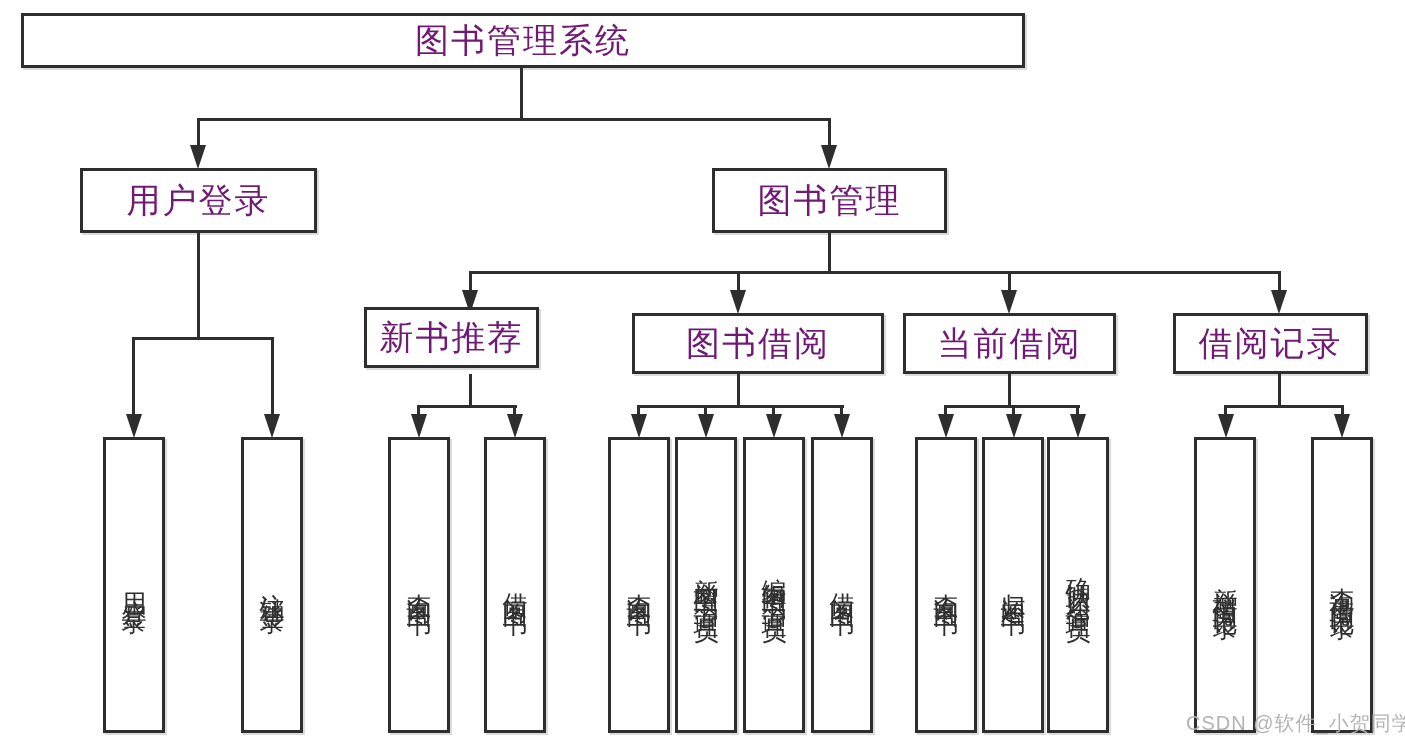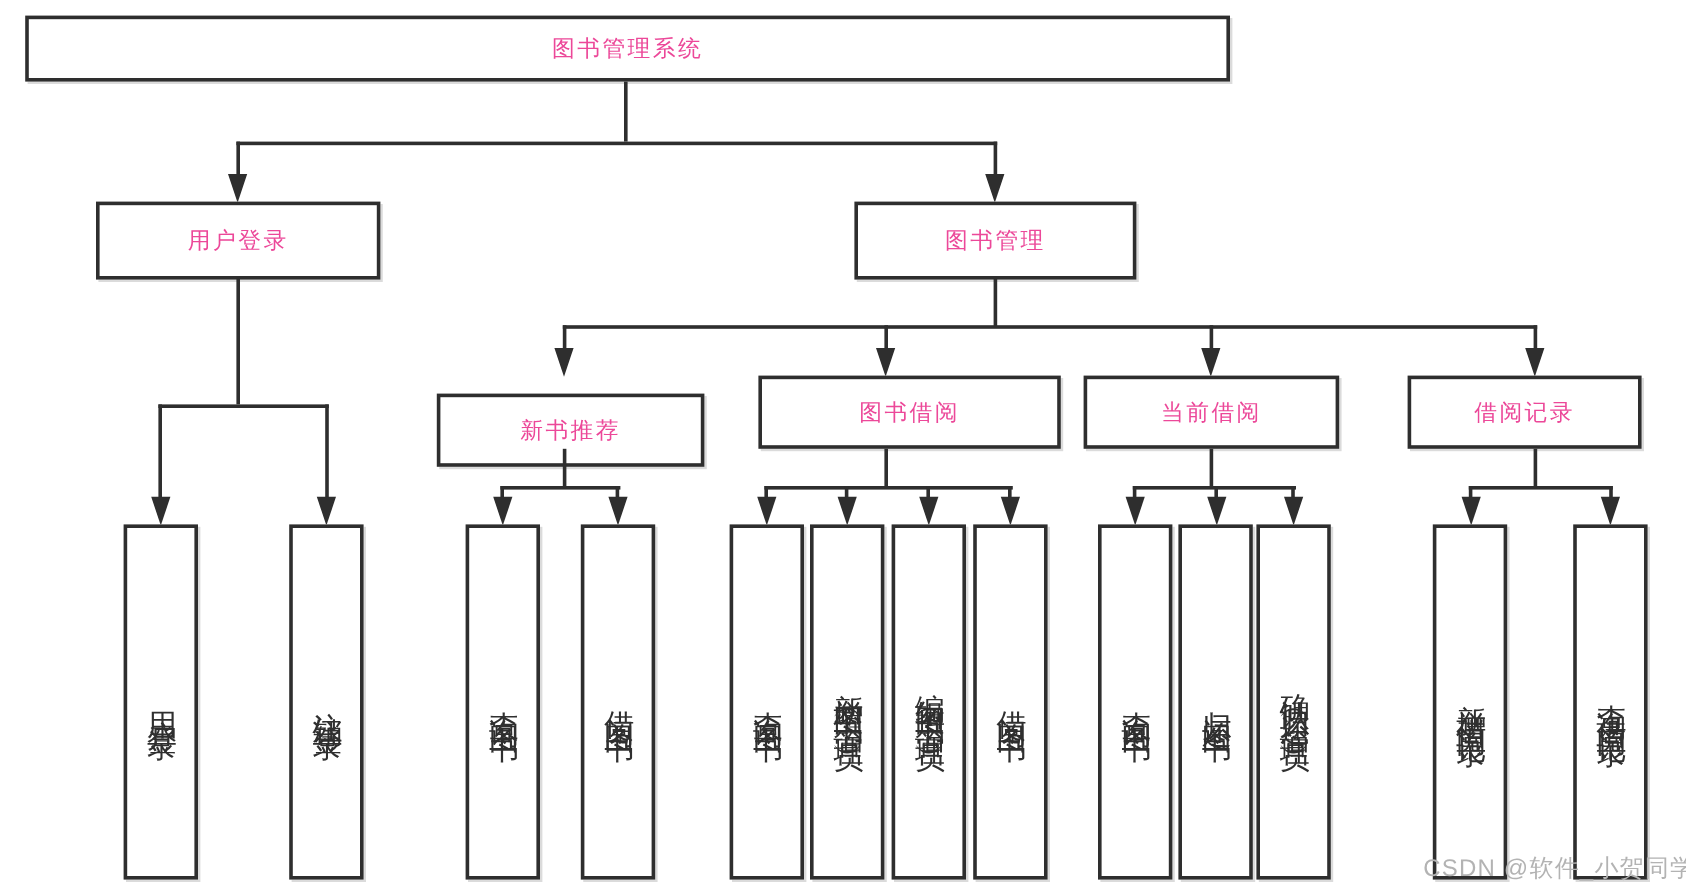--- a/index.html
+++ b/index.html
@@ -6,21 +6,21 @@
   body { font-family:"Liberation Sans","DejaVu Sans",sans-serif; }
   #canvas {
     position:relative; width:1405px; height:747px; background:#ffffff;
     overflow:hidden; color:#2f2f2f;
   }
   .box {
     position:absolute; background:#ffffff; border:3px solid #2e2e2e;
     box-sizing:border-box; display:flex; align-items:center; justify-content:center;
     box-shadow:2px 2px 0 rgba(0,0,0,0.14);
   }
-  .hlabel { font-size:19px; letter-spacing:2px; color:#ec4899; white-space:nowrap; }
+  .hlabel { font-size:34px; letter-spacing:2px; color:#701a75; white-space:nowrap; }
   .vtext {
     writing-mode:vertical-rl; text-orientation:mixed;
     font-size:25px; letter-spacing:6px; line-height:1; color:#2f2f2f; white-space:nowrap;
   }
   .vline { position:absolute; width:3px; background:#2e2e2e; }
   .hline { position:absolute; height:3px; background:#2e2e2e; }
   .arrow {
     position:absolute; width:0; height:0;
     border-left:8px solid transparent; border-right:8px solid transparent;
     border-top:24px solid #2e2e2e;
@@ -64,21 +64,21 @@
   <div class="hline" style="left:469px; top:271px; width:812px;"></div>
   <div class="vline" style="left:469px; top:271px; height:22px;"></div>
   <div class="vline" style="left:737px; top:271px; height:22px;"></div>
   <div class="vline" style="left:1008px; top:271px; height:22px;"></div>
   <div class="vline" style="left:1278px; top:271px; height:22px;"></div>
   <div class="arrow" style="left:462px; top:290px;"></div>
   <div class="arrow" style="left:730px; top:290px;"></div>
   <div class="arrow" style="left:1001px; top:290px;"></div>
   <div class="arrow" style="left:1271px; top:290px;"></div>
 
-  <div class="box" style="left:364px; top:328px; width:223px; height:61px;">
+  <div class="box" style="left:364px; top:307px; width:175px; height:61px;">
     <span class="hlabel">新书推荐</span>
   </div>
   <div class="box" style="left:632px; top:313px; width:252px; height:61px;">
     <span class="hlabel">图书借阅</span>
   </div>
   <div class="box" style="left:903px; top:313px; width:213px; height:61px;">
     <span class="hlabel">当前借阅</span>
   </div>
   <div class="box" style="left:1173px; top:313px; width:195px; height:61px;">
     <span class="hlabel">借阅记录</span>

